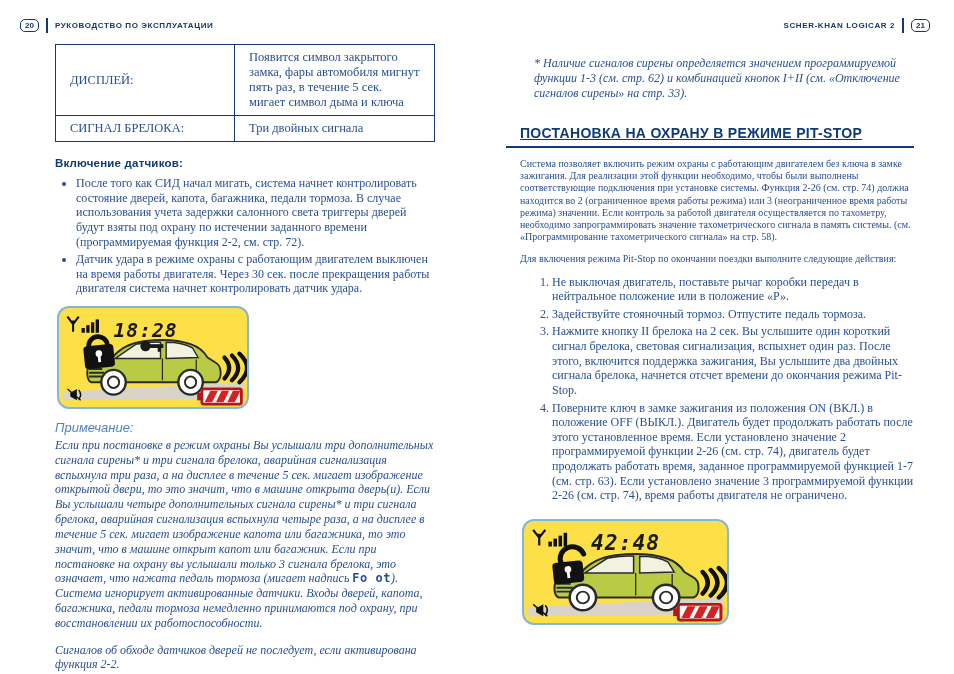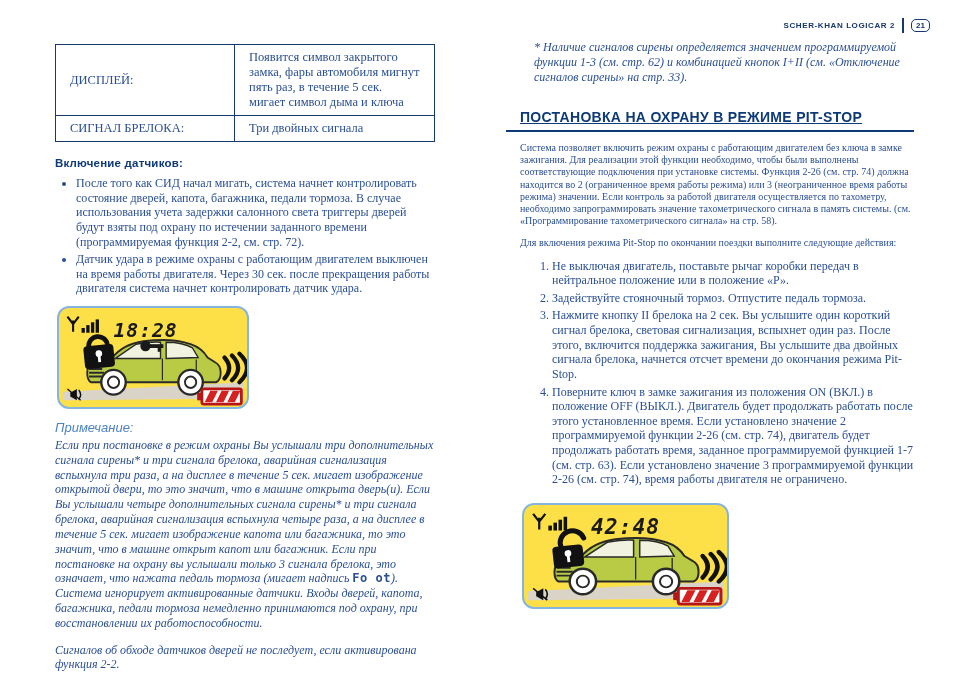--- a/index.html
+++ b/index.html
@@ -15,21 +15,21 @@
     font-family:"Liberation Sans",sans-serif;color:#16386b;}
   #page-left .page-header{left:20px;}
   #page-right .page-header{right:24px;}
   .page-num-badge{border:1.4px solid #16386b;border-radius:5px;padding:1px 4px;
     font-size:8px;font-weight:bold;line-height:1.2;}
   .header-rule{width:2px;height:15px;background:#16386b;}
   .header-title{font-size:8px;font-weight:bold;letter-spacing:0.6px;}
 
   .content{position:absolute;}
   #content-left{left:55px;top:44px;width:382px;}
-  #content-right{left:43px;top:40px;width:394px;}
+  #content-right{left:43px;top:56px;width:394px;}
 
   table.spec{border-collapse:collapse;width:380px;font-size:12.5px;color:#2a4f93;}
   table.spec td{border:1.4px solid #16386b;padding:5px 14px;line-height:1.2;}
   table.spec td.lbl{width:150px;vertical-align:middle;}
 
   .section-heading{margin-top:15px;font-family:"Liberation Sans",sans-serif;
     font-weight:bold;font-size:11.5px;color:#0e3a78;letter-spacing:0.2px;}
   ul.bullets{margin:7px 0 0 0;padding-left:21px;font-size:12px;line-height:1.22;}
   ul.bullets li{margin-bottom:3px;}
 
@@ -51,20 +51,25 @@
     font-family:"Liberation Sans",sans-serif;font-weight:bold;font-size:14px;
     color:#0e3a78;letter-spacing:0.3px;border-bottom:2px solid #0e3a78;text-decoration:underline;}
   .para{font-size:10px;line-height:1.22;margin:10px 0 0 0;}
   ol.steps{margin:9px 0 0 0;padding-left:32px;font-size:12px;line-height:1.22;}
   ol.steps li{margin-bottom:3px;}
 </style>
 </head>
 <body>
 
 <div class="page" id="page-left">
+  <div class="page-header">
+    <span class="page-num-badge">20</span>
+    <span class="header-rule"></span>
+    <span class="header-title">РУКОВОДСТВО ПО ЭКСПЛУАТАЦИИ</span>
+  </div>
 
   <div class="content" id="content-left">
     <table class="spec">
       <tbody>
           <tr>
         <td class="lbl">ДИСПЛЕЙ:</td>
         <td>Появится символ закрытого замка, фары автомобиля мигнут пять раз, в течение 5 сек. мигает символ дыма и ключа</td>
       </tr>
       <tr>
         <td class="lbl">СИГНАЛ БРЕЛОКА:</td>

